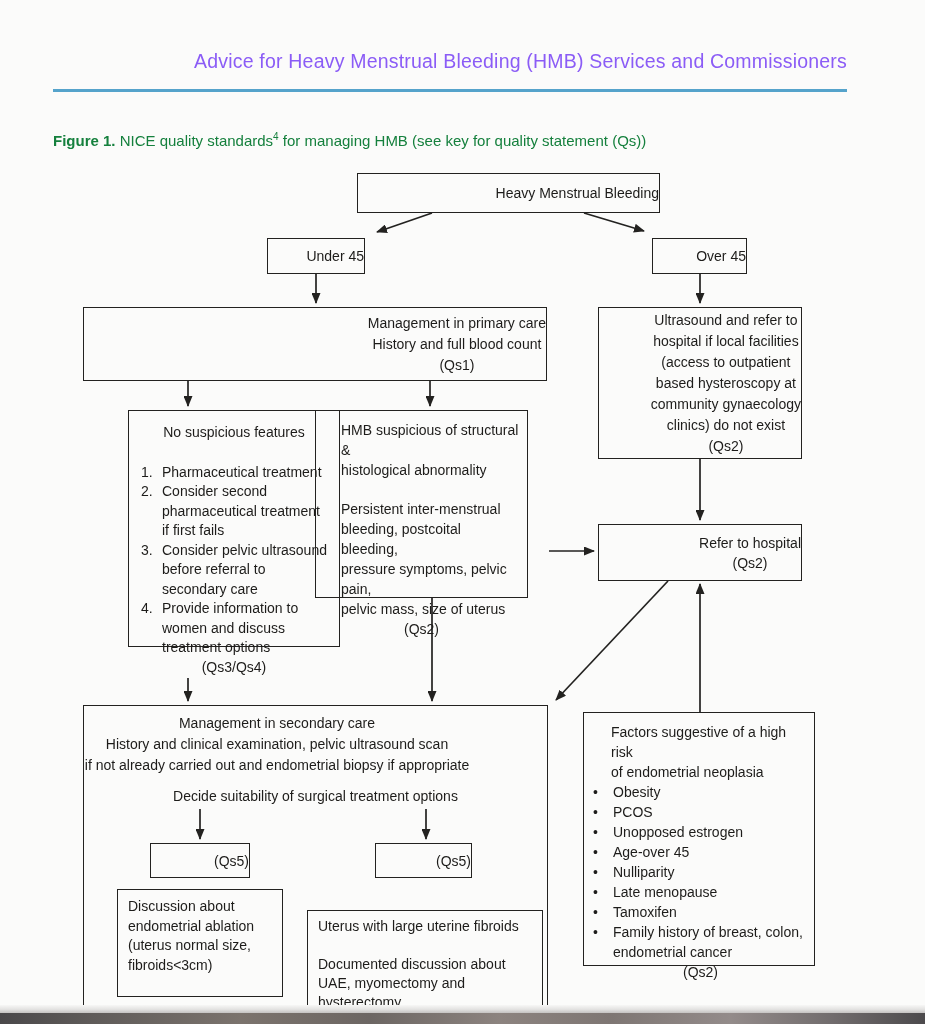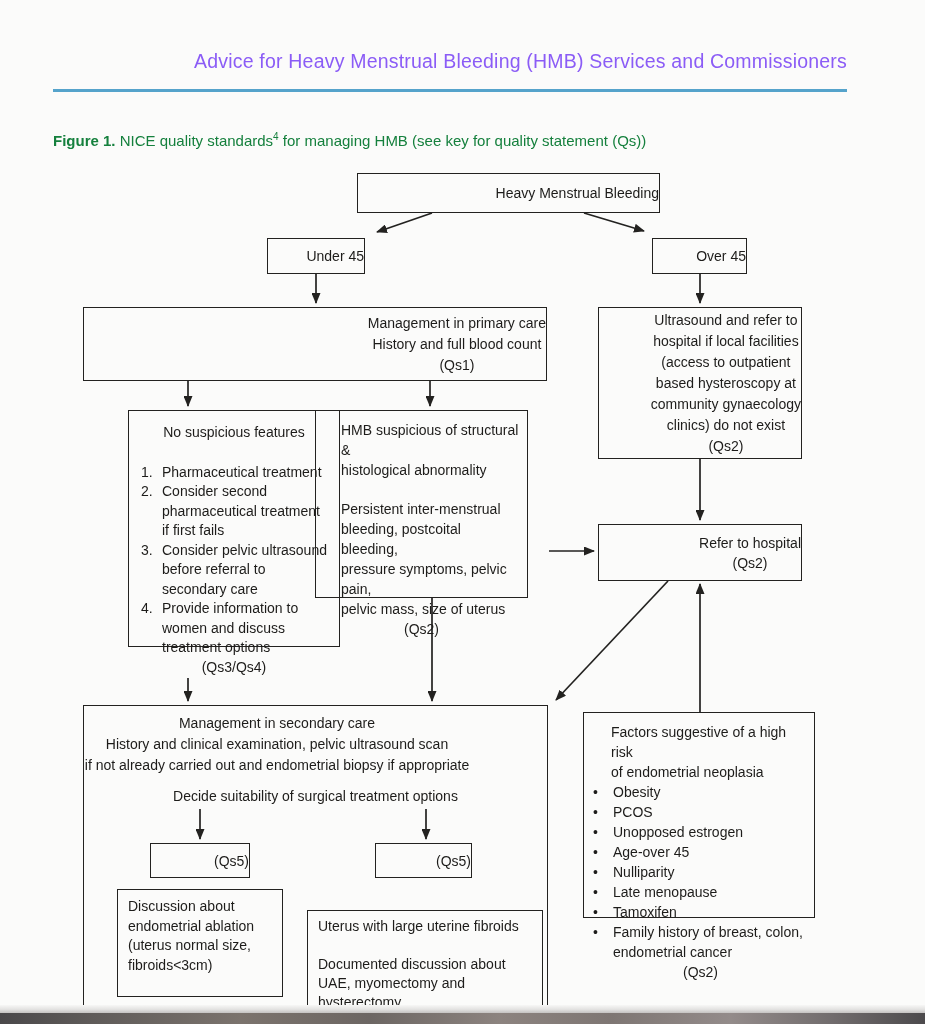--- a/index.html
+++ b/index.html
@@ -164,21 +164,21 @@
   </div>
 
   <div class="abs node" style="left:307px;top:910px;width:236px;height:108px;padding:6px 4px 0 10px;line-height:19px;">
     <div class="pre">Uterus with large uterine fibroids
 
 Documented discussion about
 UAE, myomectomy and
 hysterectomy</div>
   </div>
 
-  <div class="abs node" style="left:583px;top:712px;width:232px;height:206px;padding:9px 4px 16px 7px;line-height:20px;">
+  <div class="abs node" style="left:583px;top:712px;width:232px;height:254px;padding:9px 4px 16px 7px;line-height:20px;">
     <div class="pre" style="padding-left:20px;">Factors suggestive of a high risk
 of endometrial neoplasia</div>
     <div>
       <div class="bullet-row">
         <span class="bullet-glyph">•</span>
         <span class="pre">Obesity</span>
       </div>
       <div class="bullet-row">
         <span class="bullet-glyph">•</span>
         <span class="pre">PCOS</span>

